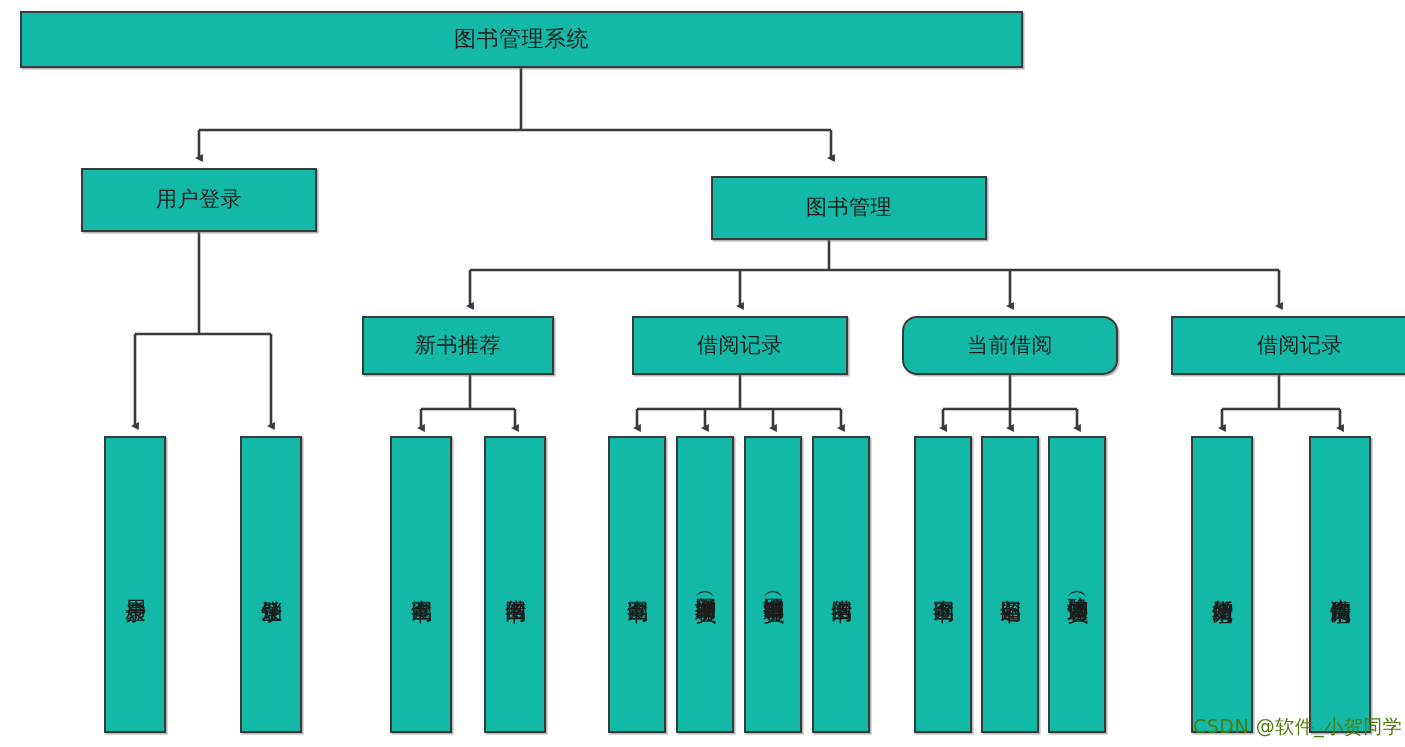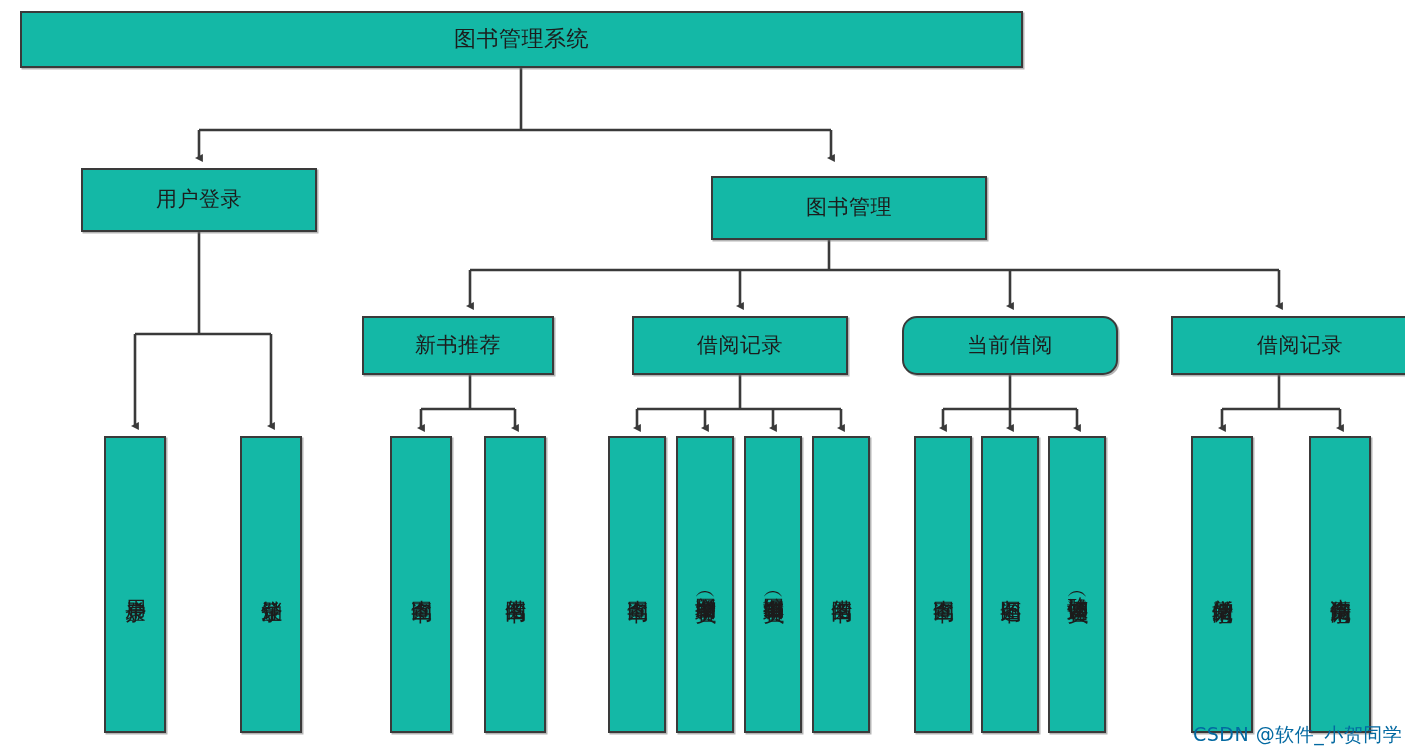--- a/index.html
+++ b/index.html
@@ -59,25 +59,24 @@
     text-orientation: upright;
     font-size: 21px;
     line-height: 1.22;
     letter-spacing: 1px;
     white-space: nowrap;
     max-height: 100%;
   }
   .watermark {
     position: absolute;
     font-size: 19px;
-    color: #0369a1;
+    color: #4d7c0f;
     white-space: nowrap;
     letter-spacing: 0.5px;
     font-family: "DejaVu Sans", "Liberation Sans", sans-serif;
-    margin-top: 8px;
   }
 </style>
 </head>
 <body>
 
 <div id="canvas">
 
   <svg class="edges" viewBox="0 0 1405 747">
     <defs>
       <marker id="arrow" markerWidth="9" markerHeight="9" refX="4.5" refY="4.5" orient="auto" markerUnits="userSpaceOnUse">

